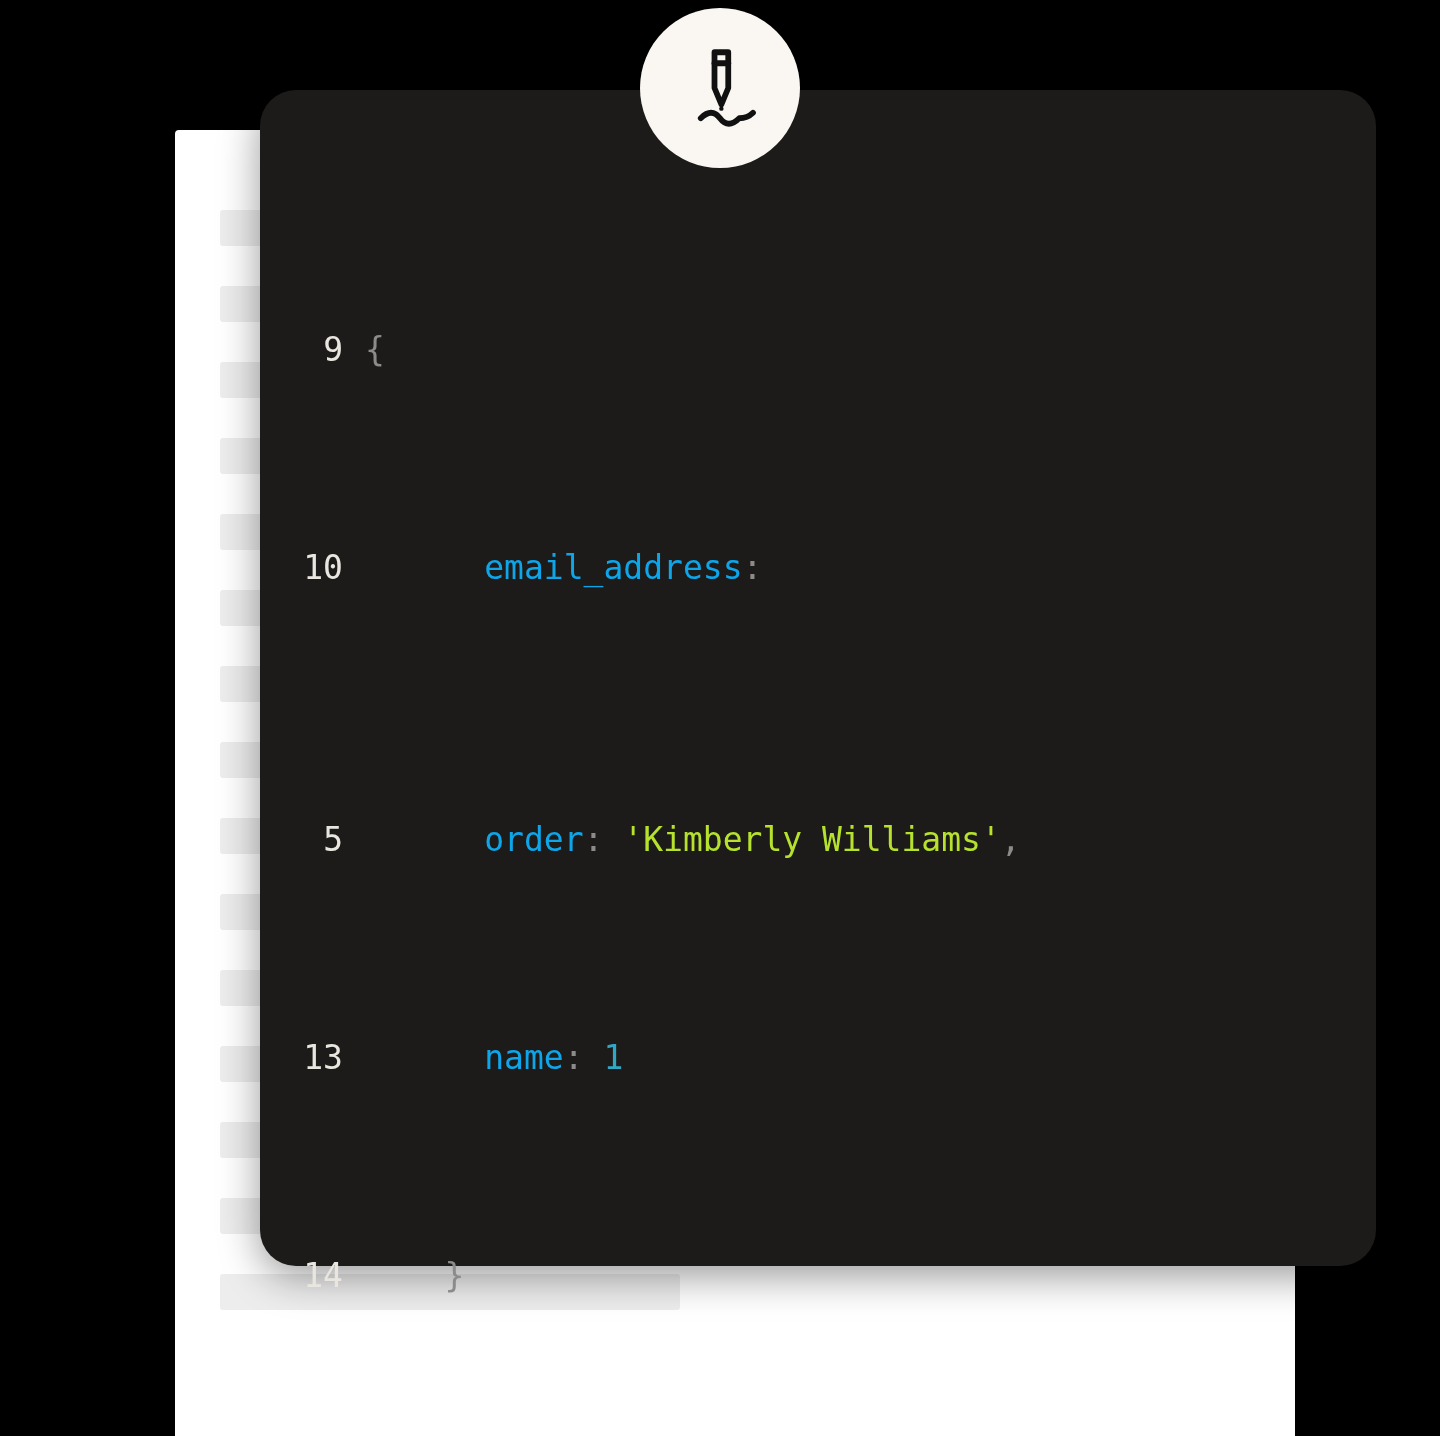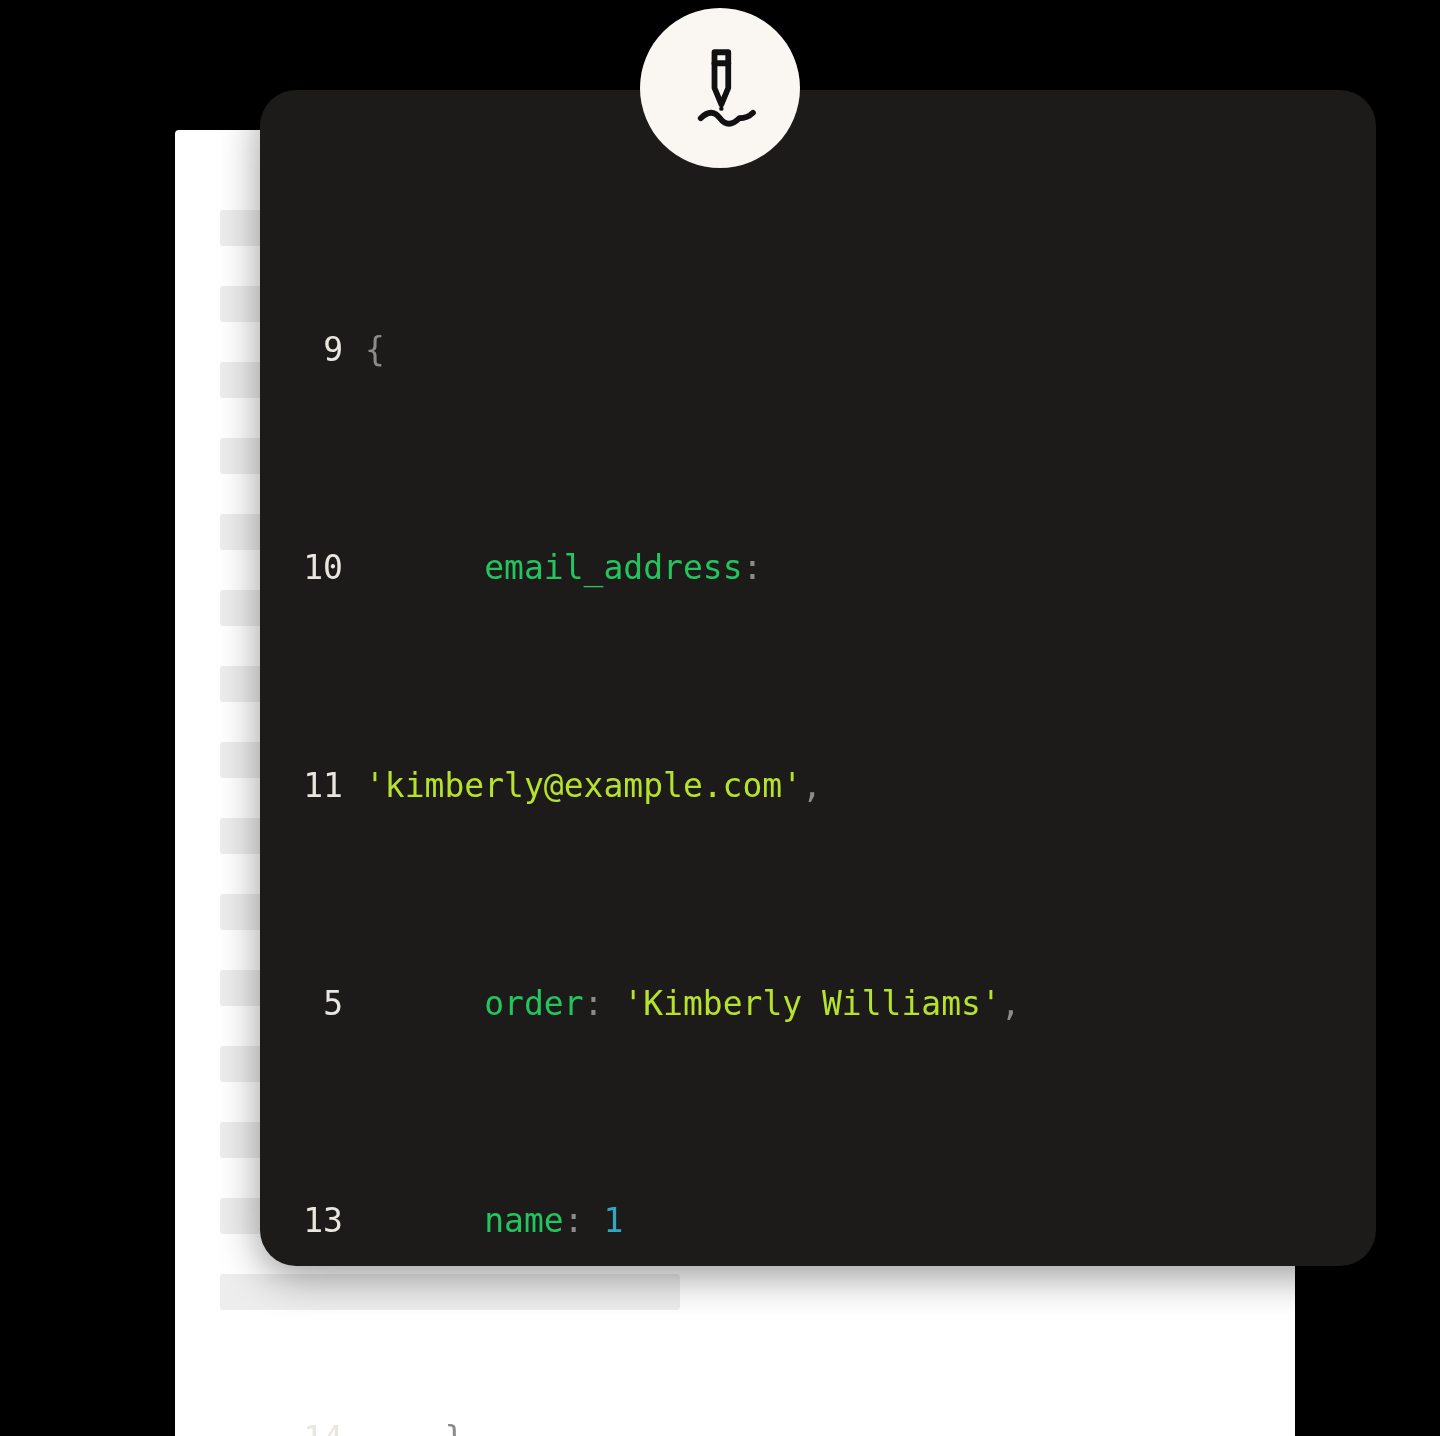--- a/index.html
+++ b/index.html
@@ -76,21 +76,21 @@
     }
     .gutter {
       width: 65px;
       text-align: right;
       color: #e9e6e0;
       flex: none;
       padding-right: 22px;
       user-select: none;
     }
     .code-content { flex: 1; color: #8b8b8b; }
-    .tok-key     { color: #22c55e; }
+    .tok-key     { color: #0ea5e9; }
     .tok-punc    { color: #8b8b8b; }
     .tok-string  { color: #b6e22e; }
     .tok-number  { color: #2fa7c5; }
   </style>
 </head>
 <body>
 
 <div class="doc-stack">
   <div class="doc-lines">
     <div class="doc-line" style="width:80%"></div>
@@ -132,24 +132,20 @@
     <div class="code-row">
       <span class="gutter">9</span>
       <span class="code-content"><span class="tok-punc">{</span></span>
     </div>
 
     <div class="code-row">
       <span class="gutter">10</span>
       <span class="code-content">      <span class="tok-key">email_address</span><span class="tok-punc">:</span></span>
     </div>
 
-    <div class="code-row">
-      <span class="gutter">11</span>
-      <span class="code-content"><span class="tok-string">'kimberly@example.com'</span><span class="tok-punc">,</span></span>
-    </div>
 
     <div class="code-row">
       <span class="gutter">5</span>
       <span class="code-content">      <span class="tok-key">order</span><span class="tok-punc">: </span><span class="tok-string">'Kimberly Williams'</span><span class="tok-punc">,</span></span>
     </div>
 
     <div class="code-row">
       <span class="gutter">13</span>
       <span class="code-content">      <span class="tok-key">name</span><span class="tok-punc">: </span><span class="tok-number">1</span></span>
     </div>

